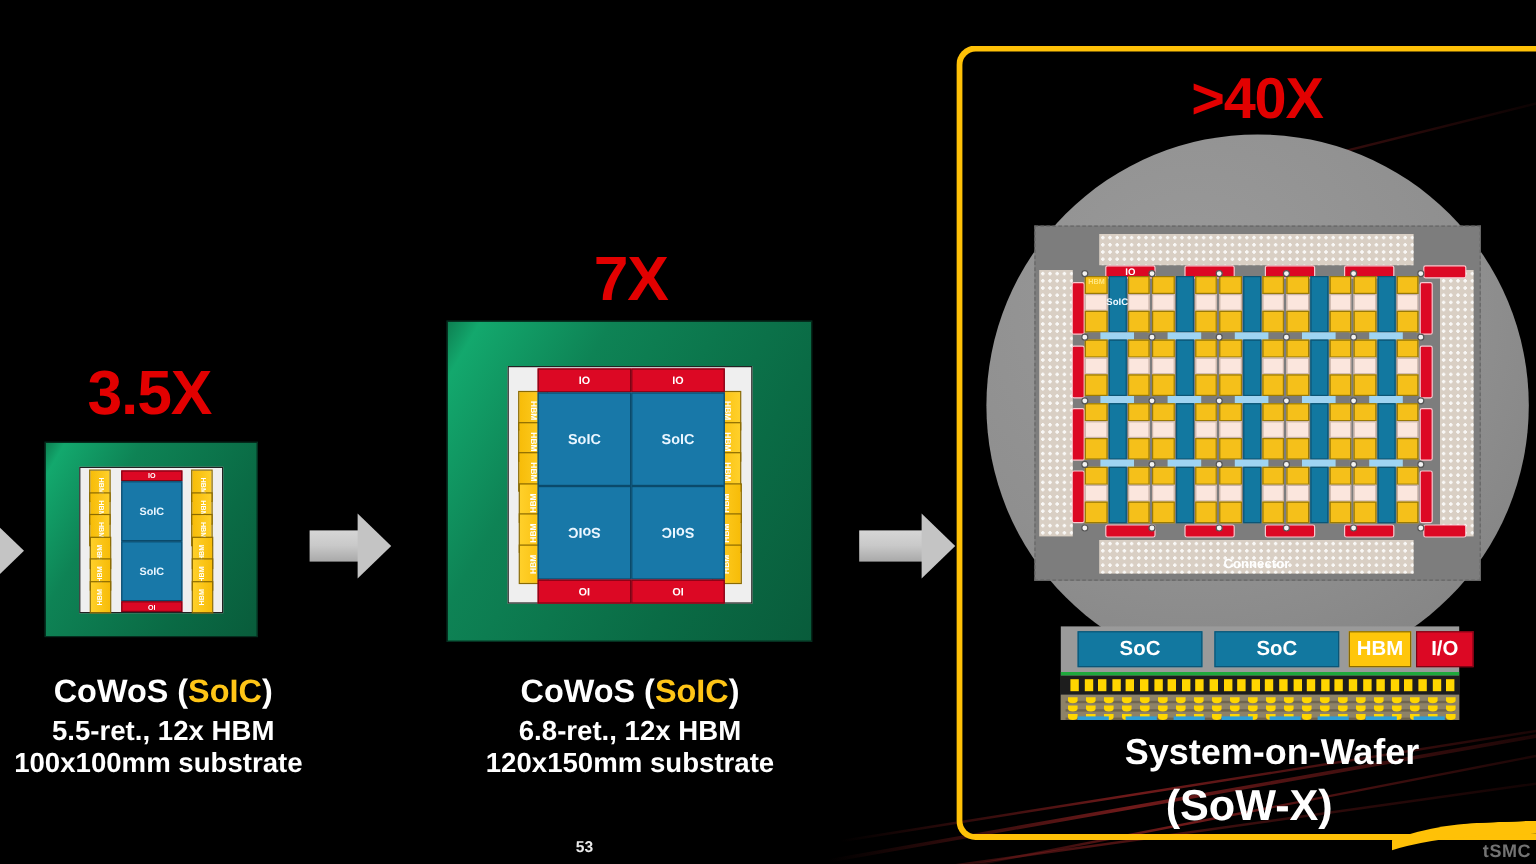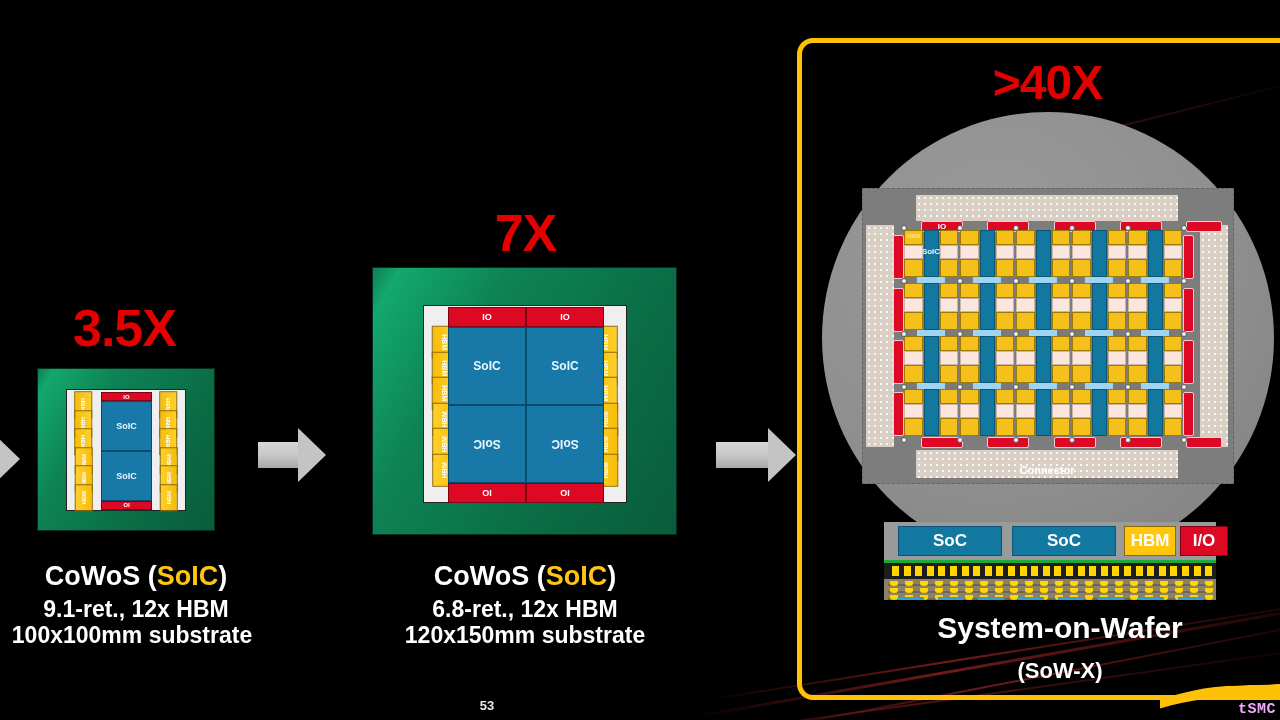--- a/index.html
+++ b/index.html
@@ -93,21 +93,21 @@
   .xsec .bump{position:absolute;background:#ffd600;}
   .xsec .interp{position:absolute;left:0;width:100%;background:#8d8268;}
   .xsec .wl{position:absolute;background:#6f6550;}
   .xsec .bl{position:absolute;background:#2f9fd6;}
 
   
   .slide-num{position:absolute;color:#e9e9e9;font-size:13px;font-weight:bold;}
   .tsmc{position:absolute;right:0;bottom:0;width:120px;height:44px;overflow:hidden;}
   .tsmc .swoosh{position:absolute;left:-40px;top:10px;width:200px;height:70px;
      border-top:11px solid #ffc107;border-radius:60% 0 0 0;transform:rotate(-2deg);}
-  .tsmc .word{position:absolute;right:4px;bottom:2px;color:#f0abfc;font-size:15px;font-weight:bold;letter-spacing:.5px;font-family:Liberation Mono, monospace;}
+  .tsmc .word{position:absolute;right:4px;bottom:2px;color:#737373;font-size:15px;font-weight:bold;letter-spacing:.5px;}
 </style>
 </head>
 <body>
 
 <div class="bg-streaks">
   <div class="streak s1"></div>
     <div class="streak s2"></div>
     <div class="streak s3"></div>
   <div class="streak s4"></div>
     <div class="streak s5"></div>
@@ -157,21 +157,21 @@
       <div class="soc" style="font-size:9px;">SoIC</div>
       <div class="soc" style="font-size:9px;">SoIC</div>
       <div class="io rot180" style="font-size:6px;">IO</div>
     </div>
   </div>
 </div>
 
 <div class="caption cap-title" style="left:0px;top:560px;width:272px;">
   <span>CoWoS (</span><span class="gold">SoIC</span><span>)</span>
 </div>
-<div class="caption cap-sub" style="left:0px;top:595px;width:272px;">9.1-ret., 12x HBM</div>
+<div class="caption cap-sub" style="left:0px;top:595px;width:272px;">5.5-ret., 12x HBM</div>
 <div class="caption cap-sub" style="left:-4px;top:621px;width:272px;">100x100mm substrate</div>
 
 <div class="mult" style="left:438px;top:203px;width:175px;font-size:52px;">7X</div>
 
 <div class="pkg" style="left:372px;top:267px;width:305px;height:268px;">
   <div class="substrate"></div>
 
   <div class="interposer" style="left:51px;top:38px;width:204px;height:198px;">
 
     <div style="position:absolute;left:4px;top:24px;width:33px;height:152px;display:grid;grid-template-rows:repeat(6,1fr);gap:1px;">
@@ -620,20 +620,20 @@
       <div class="bl" style="left: 94px; top: 18px; width: 26px; height: 3px;"></div>
       <div class="bl" style="left: 134px; top: 18px; width: 26px; height: 3px;"></div>
       <div class="bl" style="left: 174px; top: 18px; width: 26px; height: 3px;"></div>
       <div class="bl" style="left: 214px; top: 18px; width: 26px; height: 3px;"></div>
       <div class="bl" style="left: 254px; top: 18px; width: 26px; height: 3px;"></div>
       <div class="bl" style="left: 294px; top: 18px; width: 26px; height: 3px;"></div>
     </div>
 </div>
 
 <div class="caption cap-title" style="left:905px;top:612px;width:310px;font-size:30px;">System-on-Wafer</div>
-<div class="caption cap-title" style="left:905px;top:655px;width:310px;font-size:22px;">(SoW-X)</div>
+<div class="caption cap-title" style="left:886px;top:655px;width:310px;font-size:36px;">(SoW-X)</div>
 
 <div class="slide-num" style="left:470px;top:698px;width:34px;text-align:center;">53</div>
 
 <div class="tsmc">
   <div class="swoosh"></div>
   <div class="word">tSMC</div>
 </div>
 
 </body></html>

